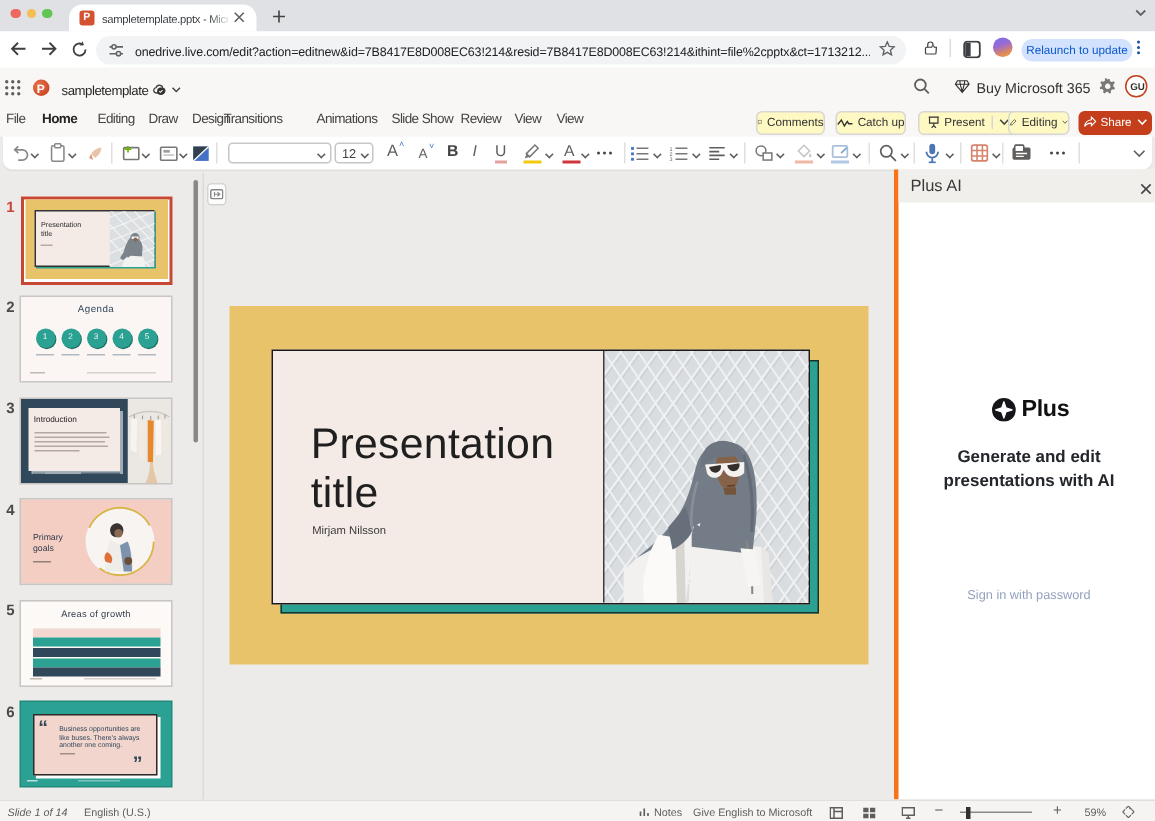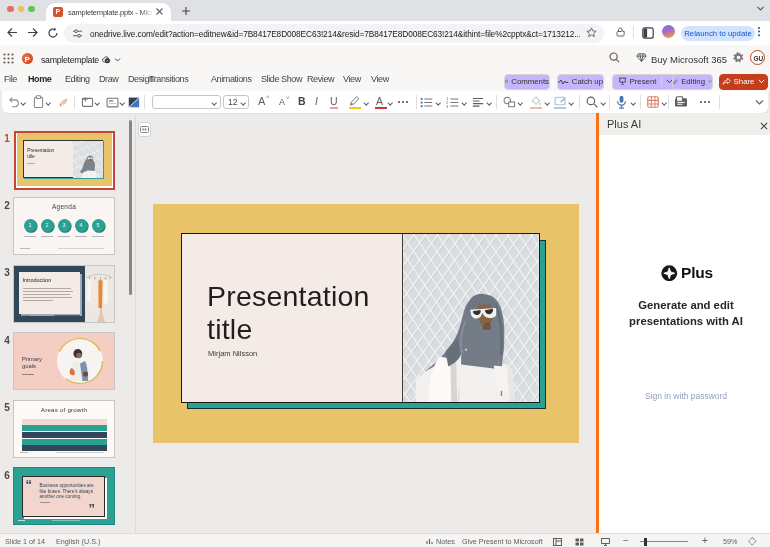--- a/index.html
+++ b/index.html
@@ -22,21 +22,21 @@
   
   #pptheader { left:0; top:45px; width:770px; height:25px; background:#f8f7f6; }
   #pptmenu { left:0; top:70px; width:770px; height:21px; background:#f8f7f6; }
   #ribbonwrap { left:0; top:91px; width:770px; height:24px; background:#edebe9; }
   #ribbon { left:2px; top:0px; width:766px; height:22px; background:#fff; border-radius:0 0 6px 6px; box-shadow:0 1px 1px rgba(0,0,0,0.06);}
   .menuitem { top:75px; font-size:9px; letter-spacing:-0.4px; color:#444; }
   .chev { top:9px; width:6px; height:6px; }
   .chev::before { content:""; position:absolute; left:0.5px; top:1px; width:3.4px; height:3.4px; border-right:1.1px solid #605e5c; border-bottom:1.1px solid #605e5c; transform:rotate(45deg); }
   .vdiv { top:4px; width:1px; height:14px; background:#e1dfdd; }
   .dots3 { width:2.4px; height:2.4px; border-radius:50%; background:#444; box-shadow:4px 0 0 #444, 8px 0 0 #444; }
-  .hbtn { top:3.5px; height:16px; border:1px solid #d8d6d4; border-radius:4px; background:#c4b5fd; font-size:7.8px; color:#323130; display:flex; align-items:center; justify-content:center; white-space:nowrap; }
+  .hbtn { top:3.5px; height:16px; border:1px solid #d8d6d4; border-radius:4px; background:#fef9c3; font-size:7.8px; color:#323130; display:flex; align-items:center; justify-content:center; white-space:nowrap; }
 
   
   #content { left:0; top:115px; width:770px; height:418px; background:#edebe9; }
   #thumbrail { left:0; top:0; width:136px; height:418px; background:#edebe9; border-right:1px solid #dcdad8; }
   #canvas { left:137px; top:0; width:459px; height:418px; background:#edebe9; }
   #panel { left:596px; top:-2px; width:174px; height:420px; background:#fff; border-left:3px solid #f97316; }
 
   .thumbnum { font-size:10px; font-weight:bold; color:#4a4a4a; width:12px; text-align:center; }
   .thumb { left:14px; width:100px; height:56px; background:#fff; outline:1px solid #c8c6c4; }
   .circ { top:20.5px; width:13px; height:13px; border-radius:50%; background:#2aa193; color:#eef6f5; font-size:5.5px; text-align:center; line-height:13px; box-shadow:0.6px 0.8px 0 #1d6f66; }
@@ -509,27 +509,27 @@
       <circle cx="12" cy="12" r="11.5" fill="#16161a"></circle>
       <path d="M12 4 L14 10 L20 12 L14 14 L12 20 L10 14 L4 12 L10 10 Z" fill="#fff" stroke="#fff" stroke-width="1.2" stroke-linejoin="round"></path>
     </svg>
     <div class="abs" style="left:82px; top:151px; font-size:15.5px; font-weight:bold; color:#111; letter-spacing:-0.2px;">Plus</div>
     <div class="abs" style="left:0; top:184px; width:174px; text-align:center; font-size:11.3px; font-weight:bold; color:#23262b; line-height:16.3px;">Generate and edit<br>presentations with AI</div>
     <div class="abs" style="left:0; top:278px; width:174px; text-align:center; font-size:8.5px; color:#93a1bd;">Sign in with password</div>
   </div>
 </div>
 
 <div class="abs" id="statusbar">
-  <div class="abs" style="left:5px; top:3px;">Slide 1 of 14</div>
+  <div class="abs" style="left:5px; top:3px;font-style:italic;">Slide 1 of 14</div>
   <div class="abs" style="left:56px; top:3px;text-align:center;">English (U.S.)</div>
   <svg class="abs" style="left:426px; top:4px;" width="8" height="7" viewBox="0 0 8 7">
       <path d="M1 6 V3 M3.5 6 V1 M6 6 V4" stroke="#605e5c" stroke-width="1.1"></path>
     </svg>
   <div class="abs" style="left:436px; top:3px;">Notes</div>
-  <div class="abs" style="left:462px; top:3px;">Give Present to Microsoft</div>
+  <div class="abs" style="left:462px; top:3px;">Give English to Microsoft</div>
   <svg class="abs" style="left:553px; top:3.5px;" width="9" height="8" viewBox="0 0 9 8">
       <rect x="0.5" y="0.5" width="8" height="7" fill="none" stroke="#605e5c" stroke-width="1"></rect>
       <path d="M3 0.5 V7.5 M3 3 H8.5" stroke="#605e5c" stroke-width="1"></path>
     </svg>
   <svg class="abs" style="left:575px; top:3.5px;" width="9" height="8" viewBox="0 0 9 8">
       <g fill="#605e5c">
         <rect x="0.5" y="0.5" width="3.5" height="3"></rect>
         <rect x="5" y="0.5" width="3.5" height="3"></rect>
         <rect x="0.5" y="4.5" width="3.5" height="3"></rect>
         <rect x="5" y="4.5" width="3.5" height="3"></rect>

